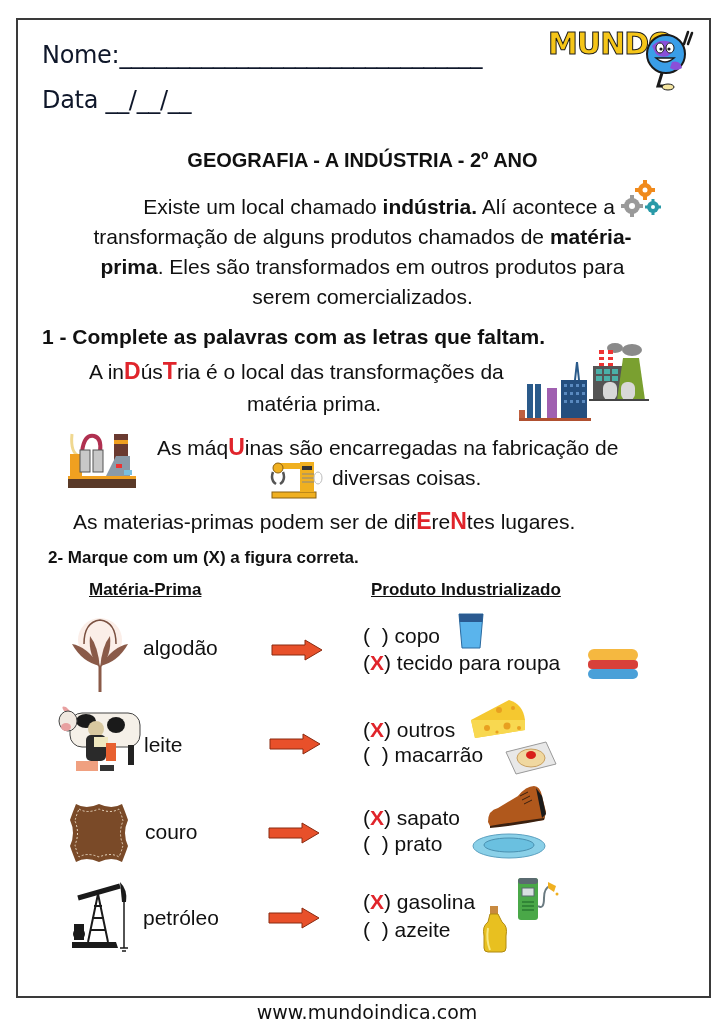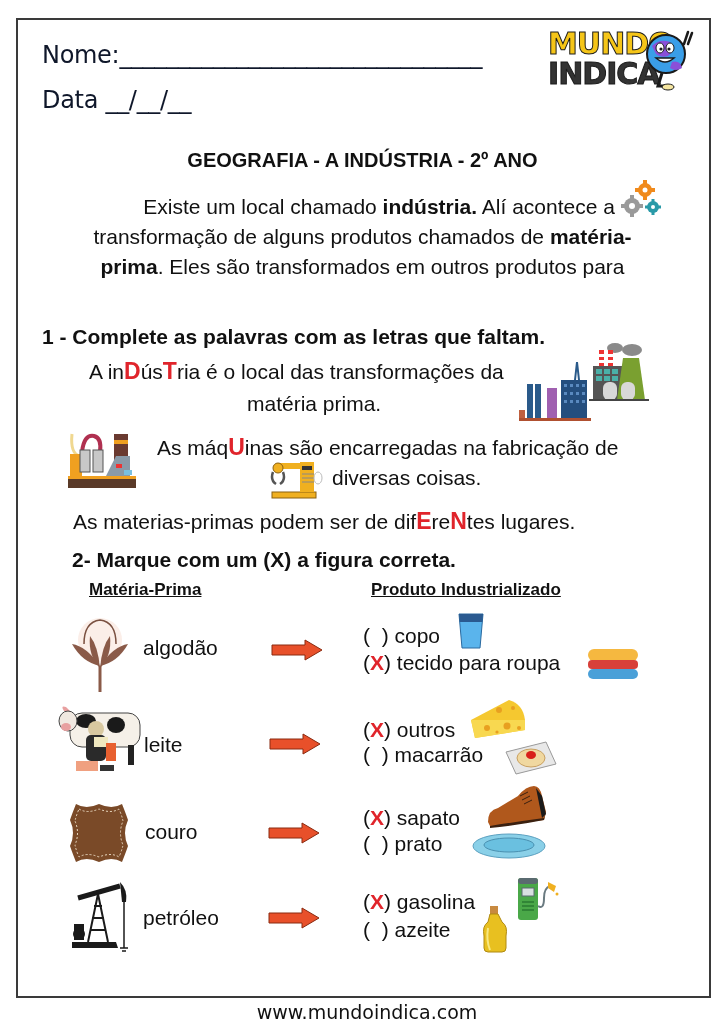--- a/index.html
+++ b/index.html
@@ -36,21 +36,21 @@
   .intro {
     position: absolute; left: 40px; width: 645px; top: 192px; text-align: center;
     font-size: 21px; line-height: 30px; color: #111;
   }
   .intro b { font-weight: bold; }
 
   .q1-title { position: absolute; left: 42px; top: 325px; font-size: 21px; font-weight: bold; }
   .q1-line { position: absolute; font-size: 21px; }
   .hl { color: #e0242b; font-weight: bold; font-size: 23px; }
 
-  .q2-title { position: absolute; left: 48px; top: 548px; font-size: 21px; font-weight: bold; margin-left: 24px; }
+  .q2-title { position: absolute; left: 48px; top: 548px; font-size: 17px; font-weight: bold; }
   .col-head { position: absolute; top: 580px; font-size: 17px; font-weight: bold; text-decoration: underline; }
 
   .row-label { position: absolute; font-size: 21px; }
   .opt { position: absolute; font-size: 21px; white-space: nowrap; }
   .mark-x { color: #e0242b; font-weight: bold; }
 
   .arrow { position: absolute; width: 52px; height: 22px; }
 
   .footer {
     position: absolute; left: 0; width: 725px; top: 1001px; text-align: center;
@@ -64,21 +64,20 @@
 
 <div class="name-line">
   <span>Nome:</span><span>_______________________________</span>
 </div>
 <div class="date-line">
   <span>Data</span> <span>__/__/__</span>
 </div>
 
 <div class="logo">
   <span class="mundo">MUNDO</span>
-  <span class="indica">INDICA</span>
   <svg class="abs" style="left:96px;top:2px" width="56" height="64" viewBox="0 0 56 64">
     <circle cx="24" cy="26" r="19" fill="#3a9ee8" stroke="#1a1a1a" stroke-width="2"></circle>
     <path d="M10 18 Q18 10 28 14 Q34 22 26 28 Q18 30 14 26 Z" fill="#8a4fd8"></path>
     <path d="M30 34 Q38 32 40 40 Q34 44 28 40 Z" fill="#8a4fd8"></path>
     <ellipse cx="18" cy="20" rx="4" ry="5" fill="#fff" stroke="#1a1a1a"></ellipse>
     <ellipse cx="28" cy="20" rx="4" ry="5" fill="#fff" stroke="#1a1a1a"></ellipse>
     <circle cx="19" cy="21" r="1.6" fill="#1a1a1a"></circle>
     <circle cx="27" cy="21" r="1.6" fill="#1a1a1a"></circle>
     <path d="M14 30 Q23 38 32 30 Z" fill="#fff" stroke="#1a1a1a" stroke-width="1.5"></path>
     <path d="M42 16 L46 4 M46 16 L50 5" stroke="#1a1a1a" stroke-width="2.5" fill="none" stroke-linecap="round"></path>
@@ -86,20 +85,21 @@
     <ellipse cx="26" cy="59" rx="6" ry="3" fill="#f5e6a0" stroke="#1a1a1a"></ellipse>
   </svg>
 </div>
 
 <div class="title">GEOGRAFIA - A INDÚSTRIA - 2º ANO</div>
 
 <div class="intro">
   <div style="padding-left:4px">&nbsp;&nbsp;&nbsp;&nbsp;&nbsp;<span>Existe um local chamado </span><b>indústria.</b><span> Alí acontece a</span></div>
   <div><span>transformação de alguns produtos chamados de </span><b>matéria-</b></div>
   <div><b>prima</b><span>. Eles são transformados em outros produtos para</span></div>
+  <div><span>serem comercializados.</span></div>
 </div>
 <svg class="abs" style="left:620px;top:180px" width="42" height="40" viewBox="0 0 42 40">
   <g fill="#9a9a9a">
       <circle cx="12" cy="26" r="8"></circle>
       <rect x="10" y="15" width="4" height="22"></rect>
       <rect x="1" y="24" width="22" height="4"></rect>
     </g>
   <circle cx="12" cy="26" r="3" fill="#fff"></circle>
   <g fill="#f08a1c">
       <circle cx="25" cy="10" r="7"></circle>

